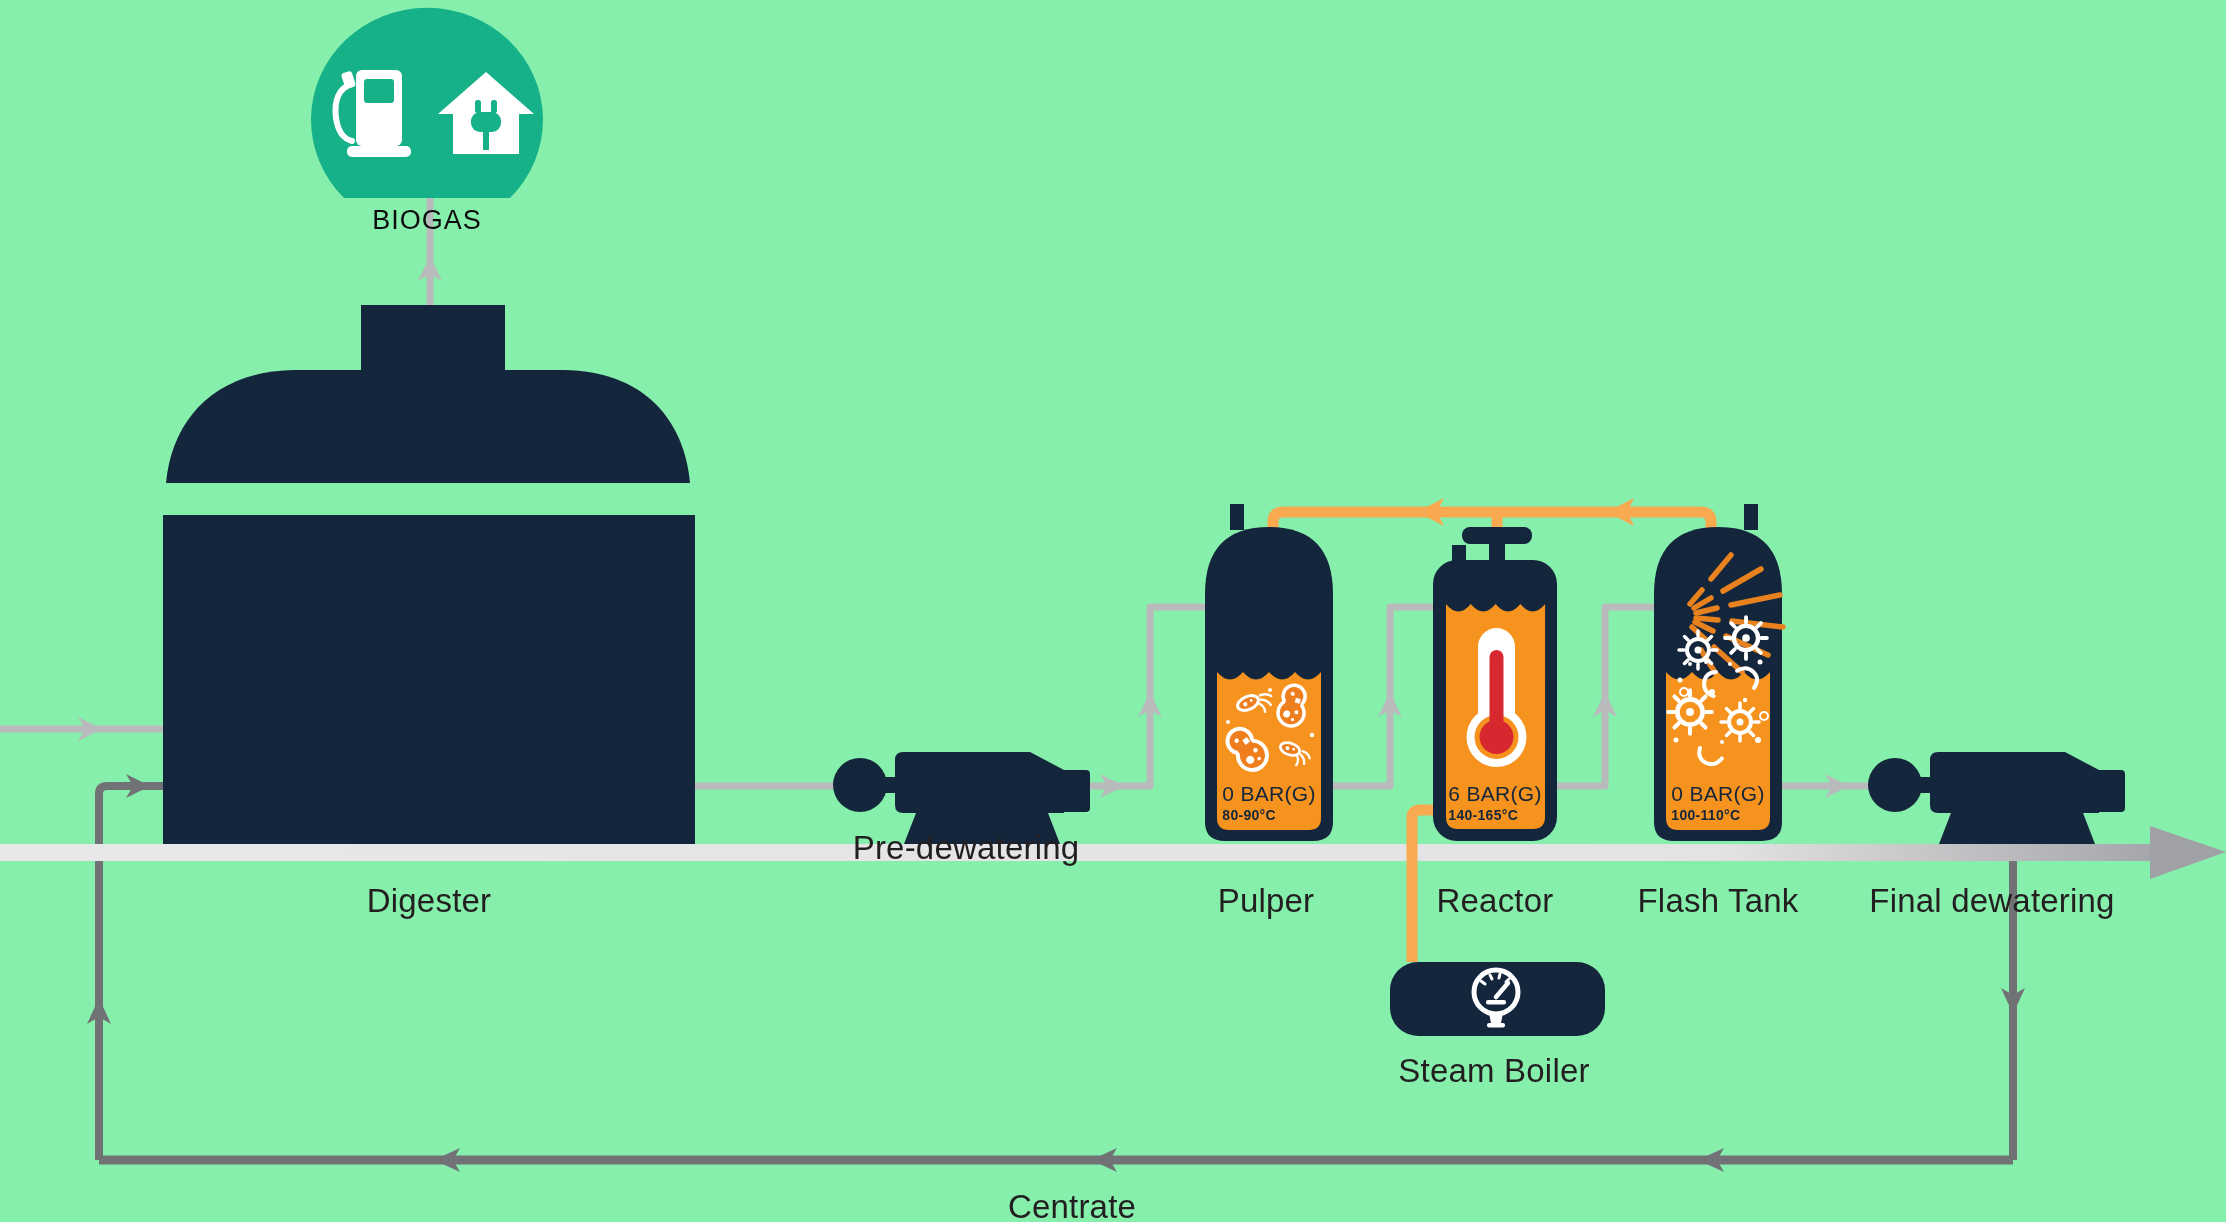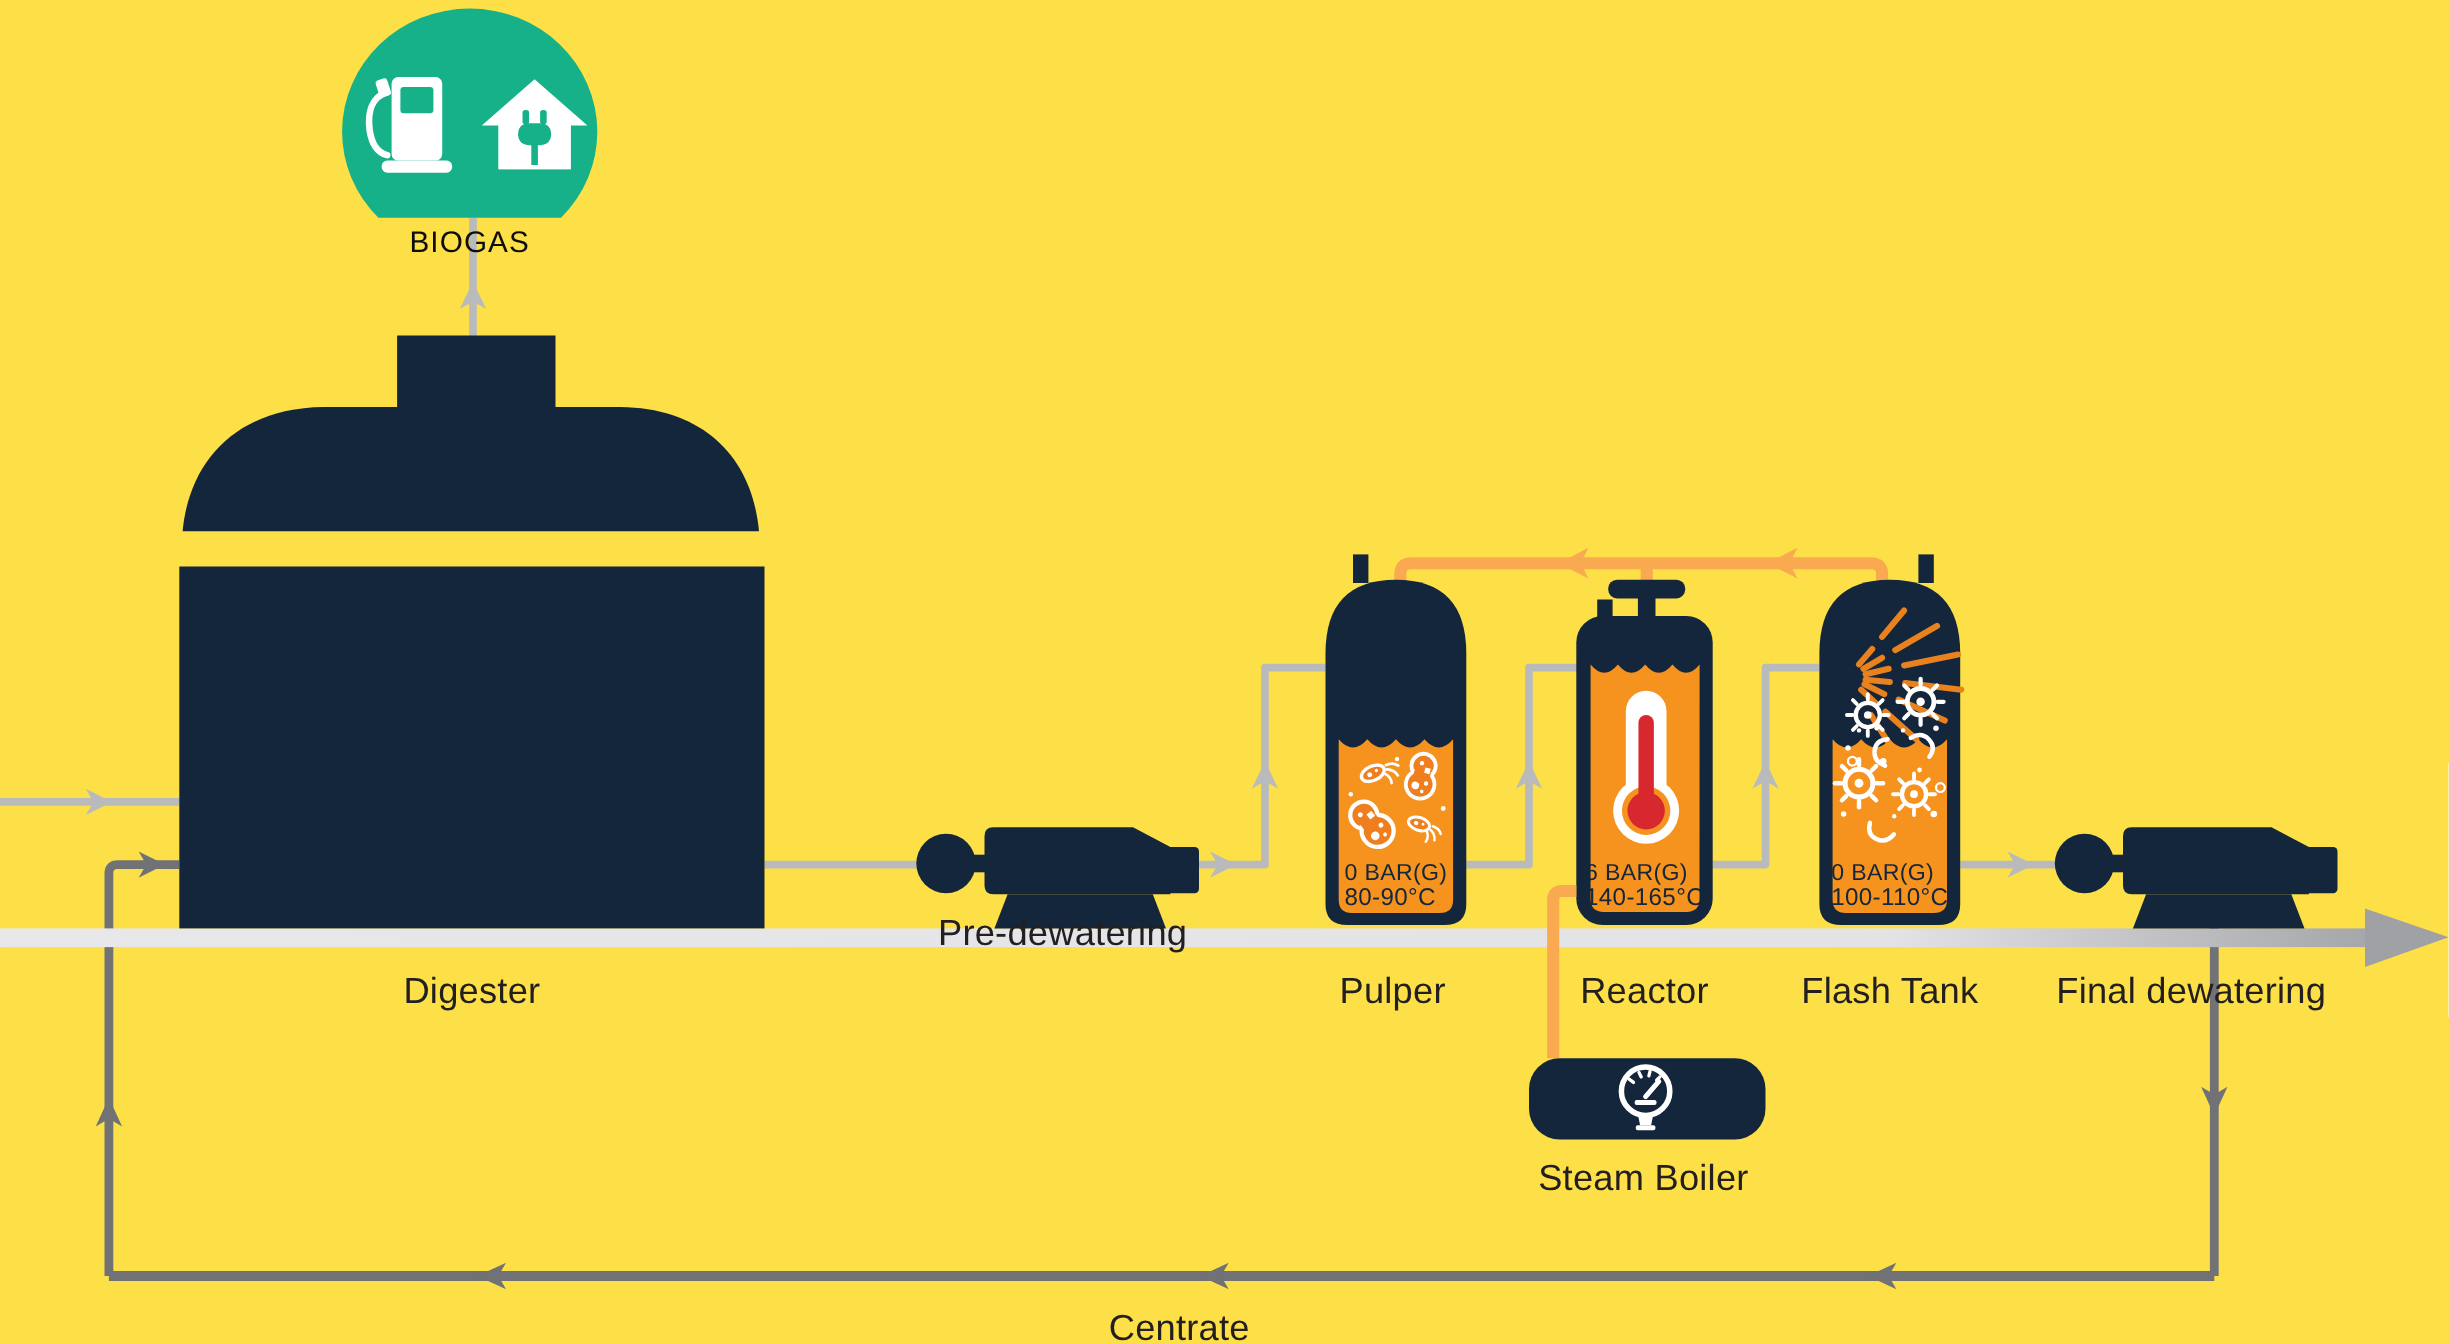--- a/index.html
+++ b/index.html
@@ -1,24 +1,24 @@
 <!DOCTYPE html>
 <html><head>
 <meta charset="utf-8">
 <style>
   html,body{margin:0;padding:0;background:#ffffff;}
-  .stage{position:relative;width:2226px;height:1222px;background:#fde047;
+  .stage{position:relative;width:2226px;height:1222px;background:#86efac;
          font-family:"Liberation Sans", sans-serif;overflow:hidden;}
   .stage svg{position:absolute;left:0;top:0;}
   .lbl{position:absolute;transform:translateX(-50%);white-space:nowrap;
        font-size:33px;color:#231F20;letter-spacing:.2px;}
   .lbl-biogas{font-size:27px;color:#0d0d0d;letter-spacing:1px;}
   .vtext{position:absolute;transform:translateX(-50%);text-align:left;color:#14263B;}
   .vtext .press{font-size:21px;line-height:21px;letter-spacing:.3px;}
-  .vtext .temp{font-size:22px;line-height:23px;font-weight:normal;letter-spacing:.3px;}
+  .vtext .temp{font-size:14px;line-height:23px;font-weight:bold;letter-spacing:.3px;}
 </style>
 </head>
 <body>
 
 <div class="stage">
 
 <svg width="2226" height="1222" viewBox="0 0 2226 1222">
   <defs>
     <linearGradient id="bandGrad" x1="0" y1="0" x2="1" y2="0">
       <stop offset="0" stop-color="#E8E8EA"></stop>

